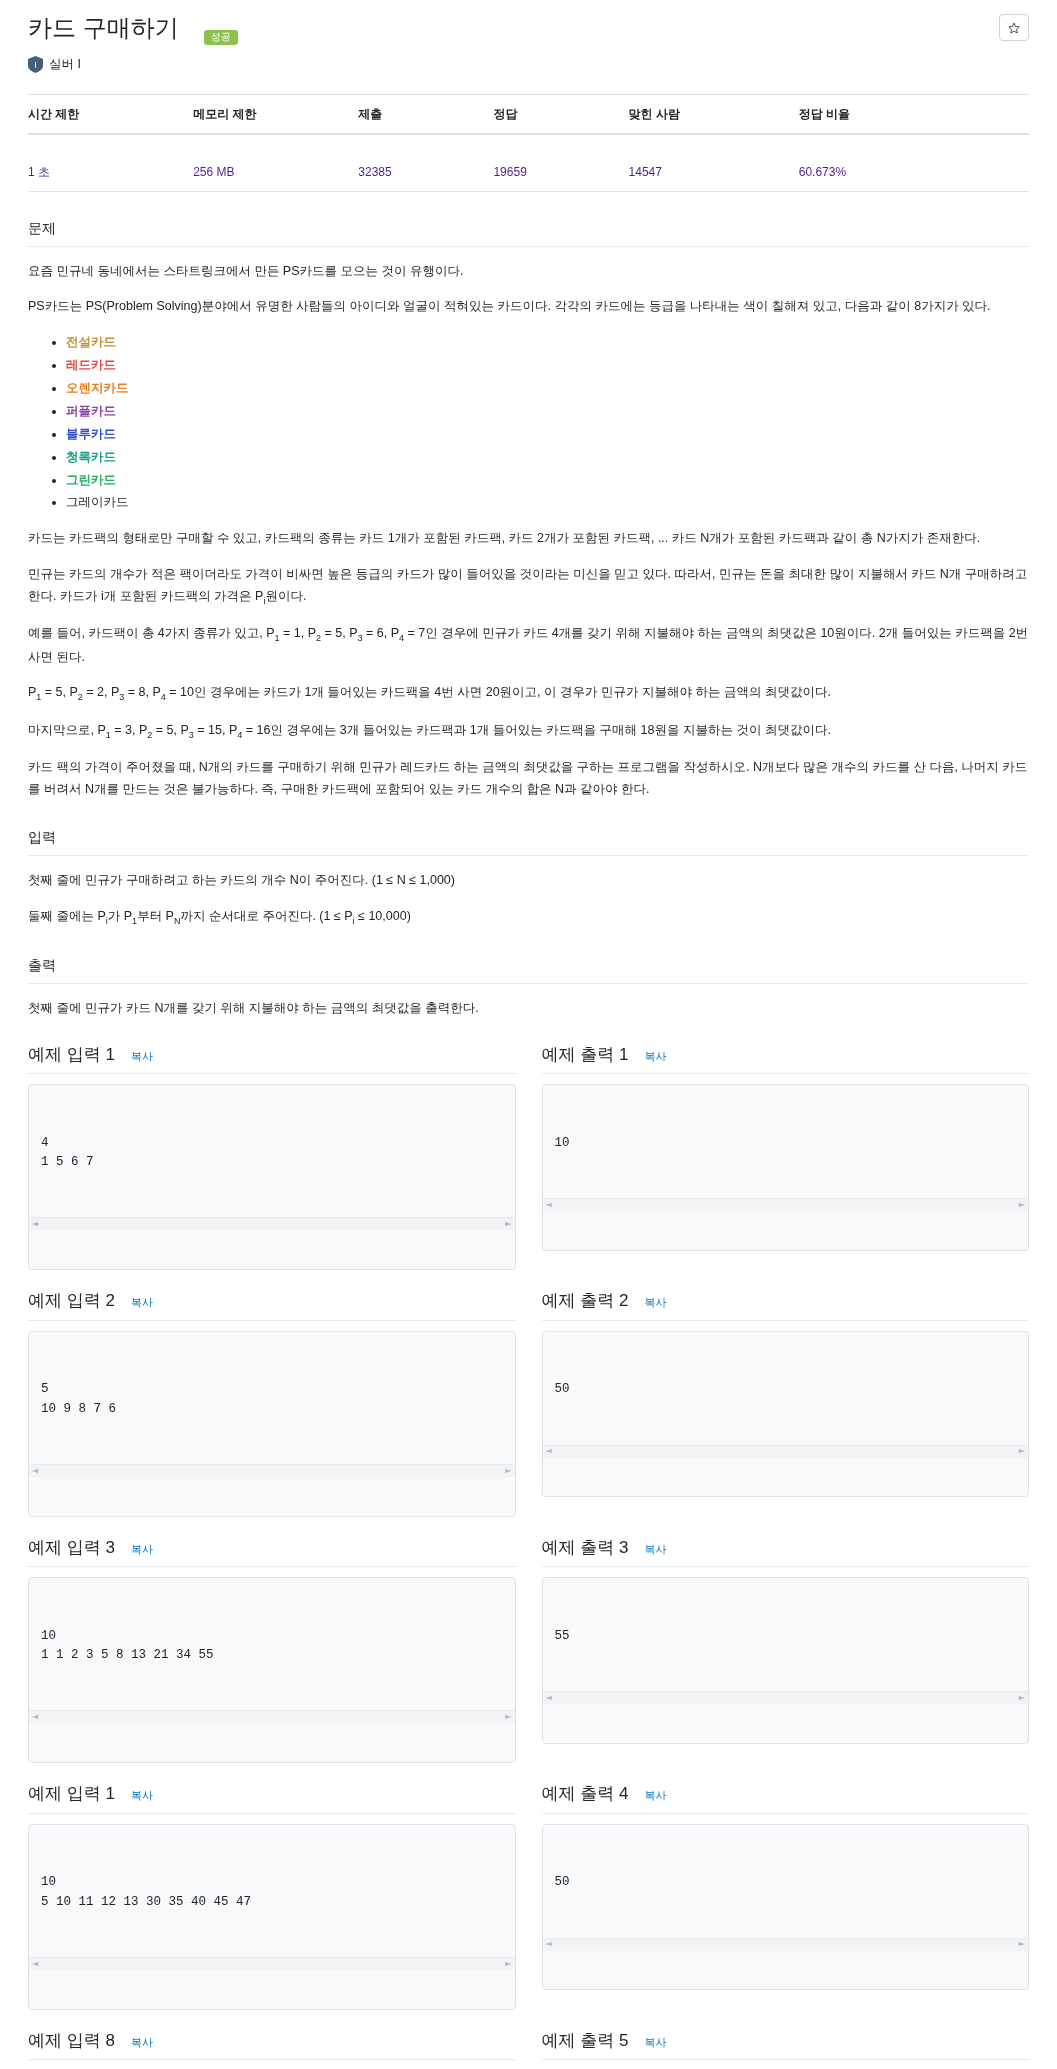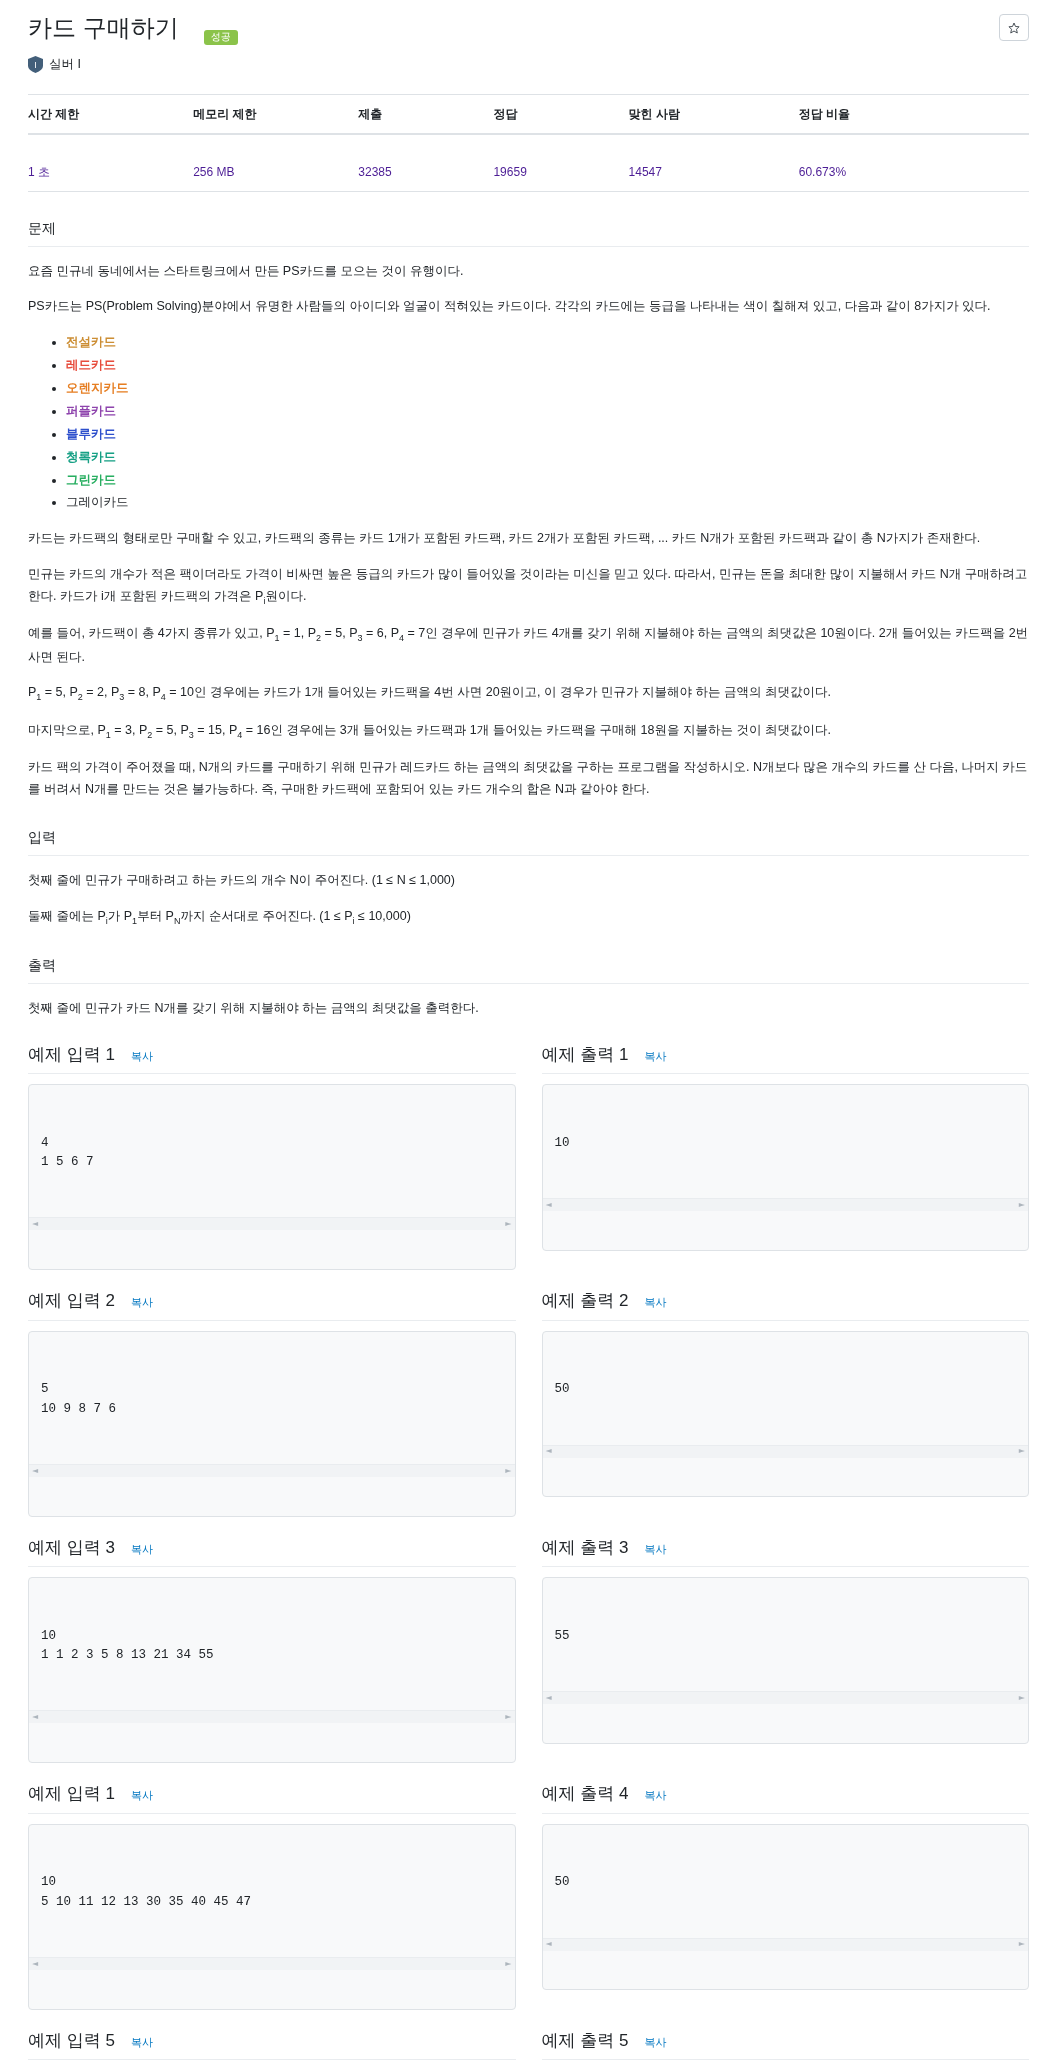--- a/index.html
+++ b/index.html
@@ -371,21 +371,21 @@
         <a class="copy-link">복사</a>
       </div>
       <div class="sample-box">
         <div class="code">50</div>
         <div class="scroll-track"><span>◄</span><span>►</span></div>
       </div>
     </div>
 
     <div class="sample-col left">
       <div class="sample-head">
-        <h2>예제 입력 5</h2>
+        <h2>예제 입력 8</h2>
         <a class="copy-link">복사</a>
       </div>
 
     </div>
     <div class="sample-col right">
       <div class="sample-head">
         <h2>예제 출력 5</h2>
         <a class="copy-link">복사</a>
       </div>
 

